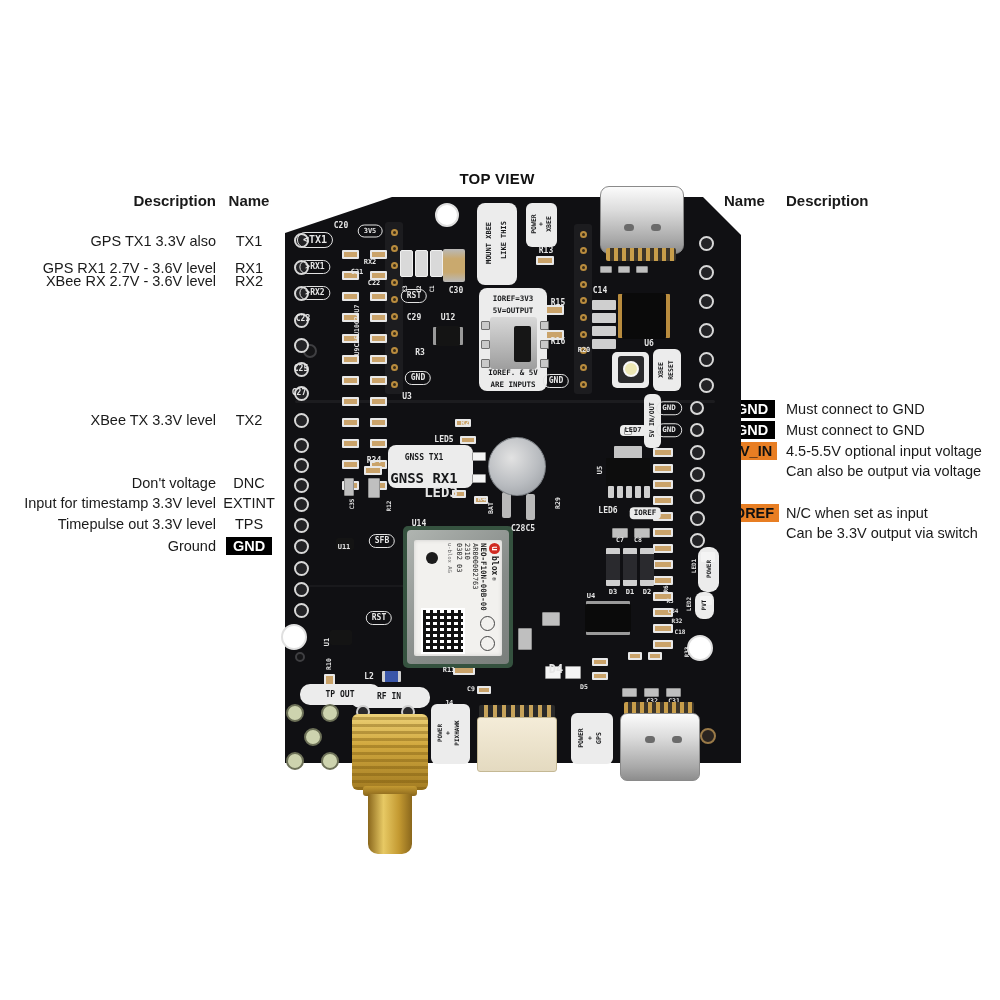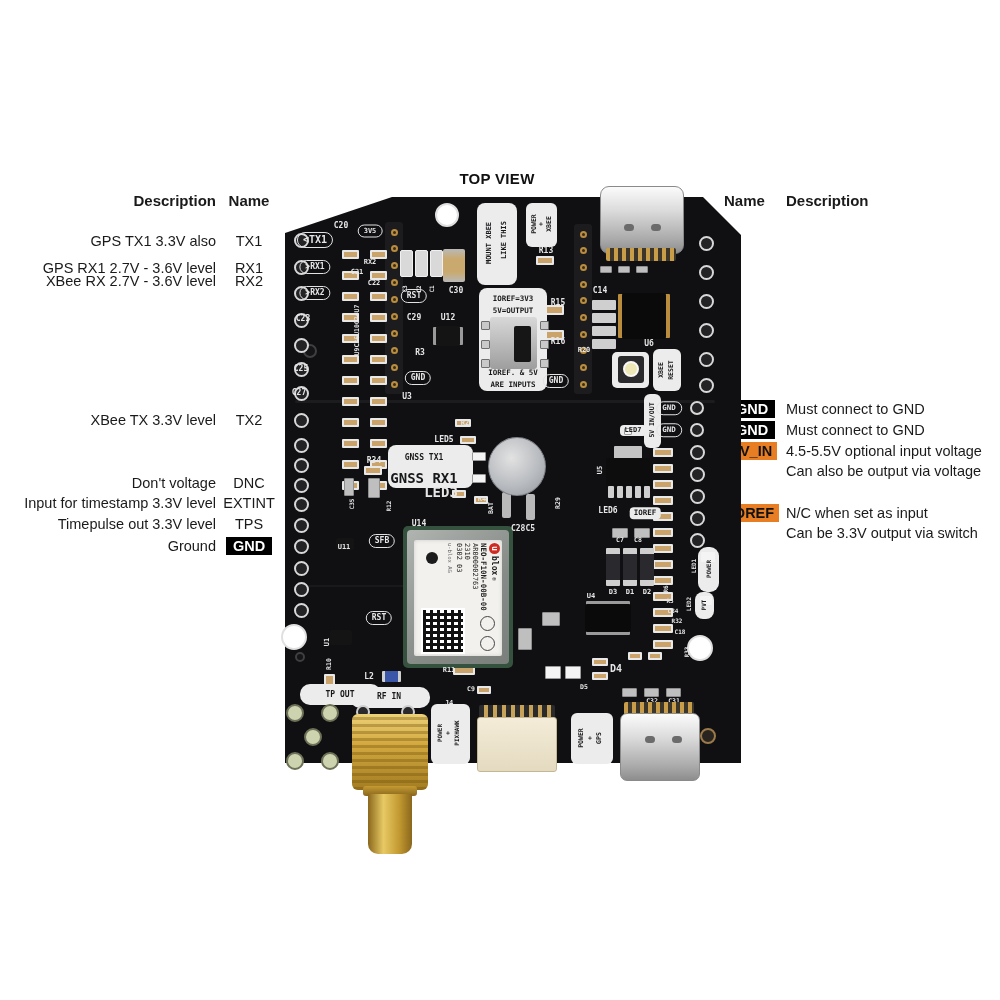--- a/index.html
+++ b/index.html
@@ -426,21 +426,21 @@
       <span class="silk out" style="left: 382px; top: 541px; font-size: 8px;">SFB</span>
       <span class="silk v" style="left: 600px; top: 470px; font-size: 7px;">U5</span>
       <span class="silk" style="left: 608px; top: 511px; font-size: 8px;">LED6</span>
       <span class="silk sol" style="left: 645px; top: 513px; font-size: 7.5px;">IOREF</span>
       <span class="silk" style="left: 620px; top: 540px; font-size: 6.5px;">C7</span>
       <span class="silk" style="left: 638px; top: 540px; font-size: 6.5px;">C8</span>
       <span class="silk" style="left: 613px; top: 592px; font-size: 7px;">D3</span>
       <span class="silk" style="left: 630px; top: 592px; font-size: 7px;">D1</span>
       <span class="silk" style="left: 647px; top: 592px; font-size: 7px;">D2</span>
       <span class="silk" style="left: 591px; top: 596px; font-size: 7px;">U4</span>
-      <span class="silk" style="left: 616px; top: 669px; font-size: 10px;">D4</span>
+      <span class="silk" style="left: 556px; top: 669px; font-size: 12px;">D4</span>
       <span class="silk" style="left: 584px; top: 687px; font-size: 6.5px;">D5</span>
       <span class="silk v" style="left: 666px; top: 589px; font-size: 6px;">R6</span>
       <span class="silk" style="left: 670px; top: 601px; font-size: 6px;">R5</span>
       <span class="silk" style="left: 673px; top: 611px; font-size: 6px;">C34</span>
       <span class="silk" style="left: 677px; top: 621px; font-size: 6px;">R32</span>
       <span class="silk" style="left: 680px; top: 632px; font-size: 6px;">C18</span>
       <span class="silk v" style="left: 687px; top: 652px; font-size: 6px;">R33</span>
       <span class="silk v" style="left: 694px; top: 566px; font-size: 6px;">LED1</span>
       <span class="silk v dark" style="left: 709px; top: 569px; font-size: 6px;">POWER</span>
       <span class="silk v" style="left: 689px; top: 604px; font-size: 6px;">LED2</span>

